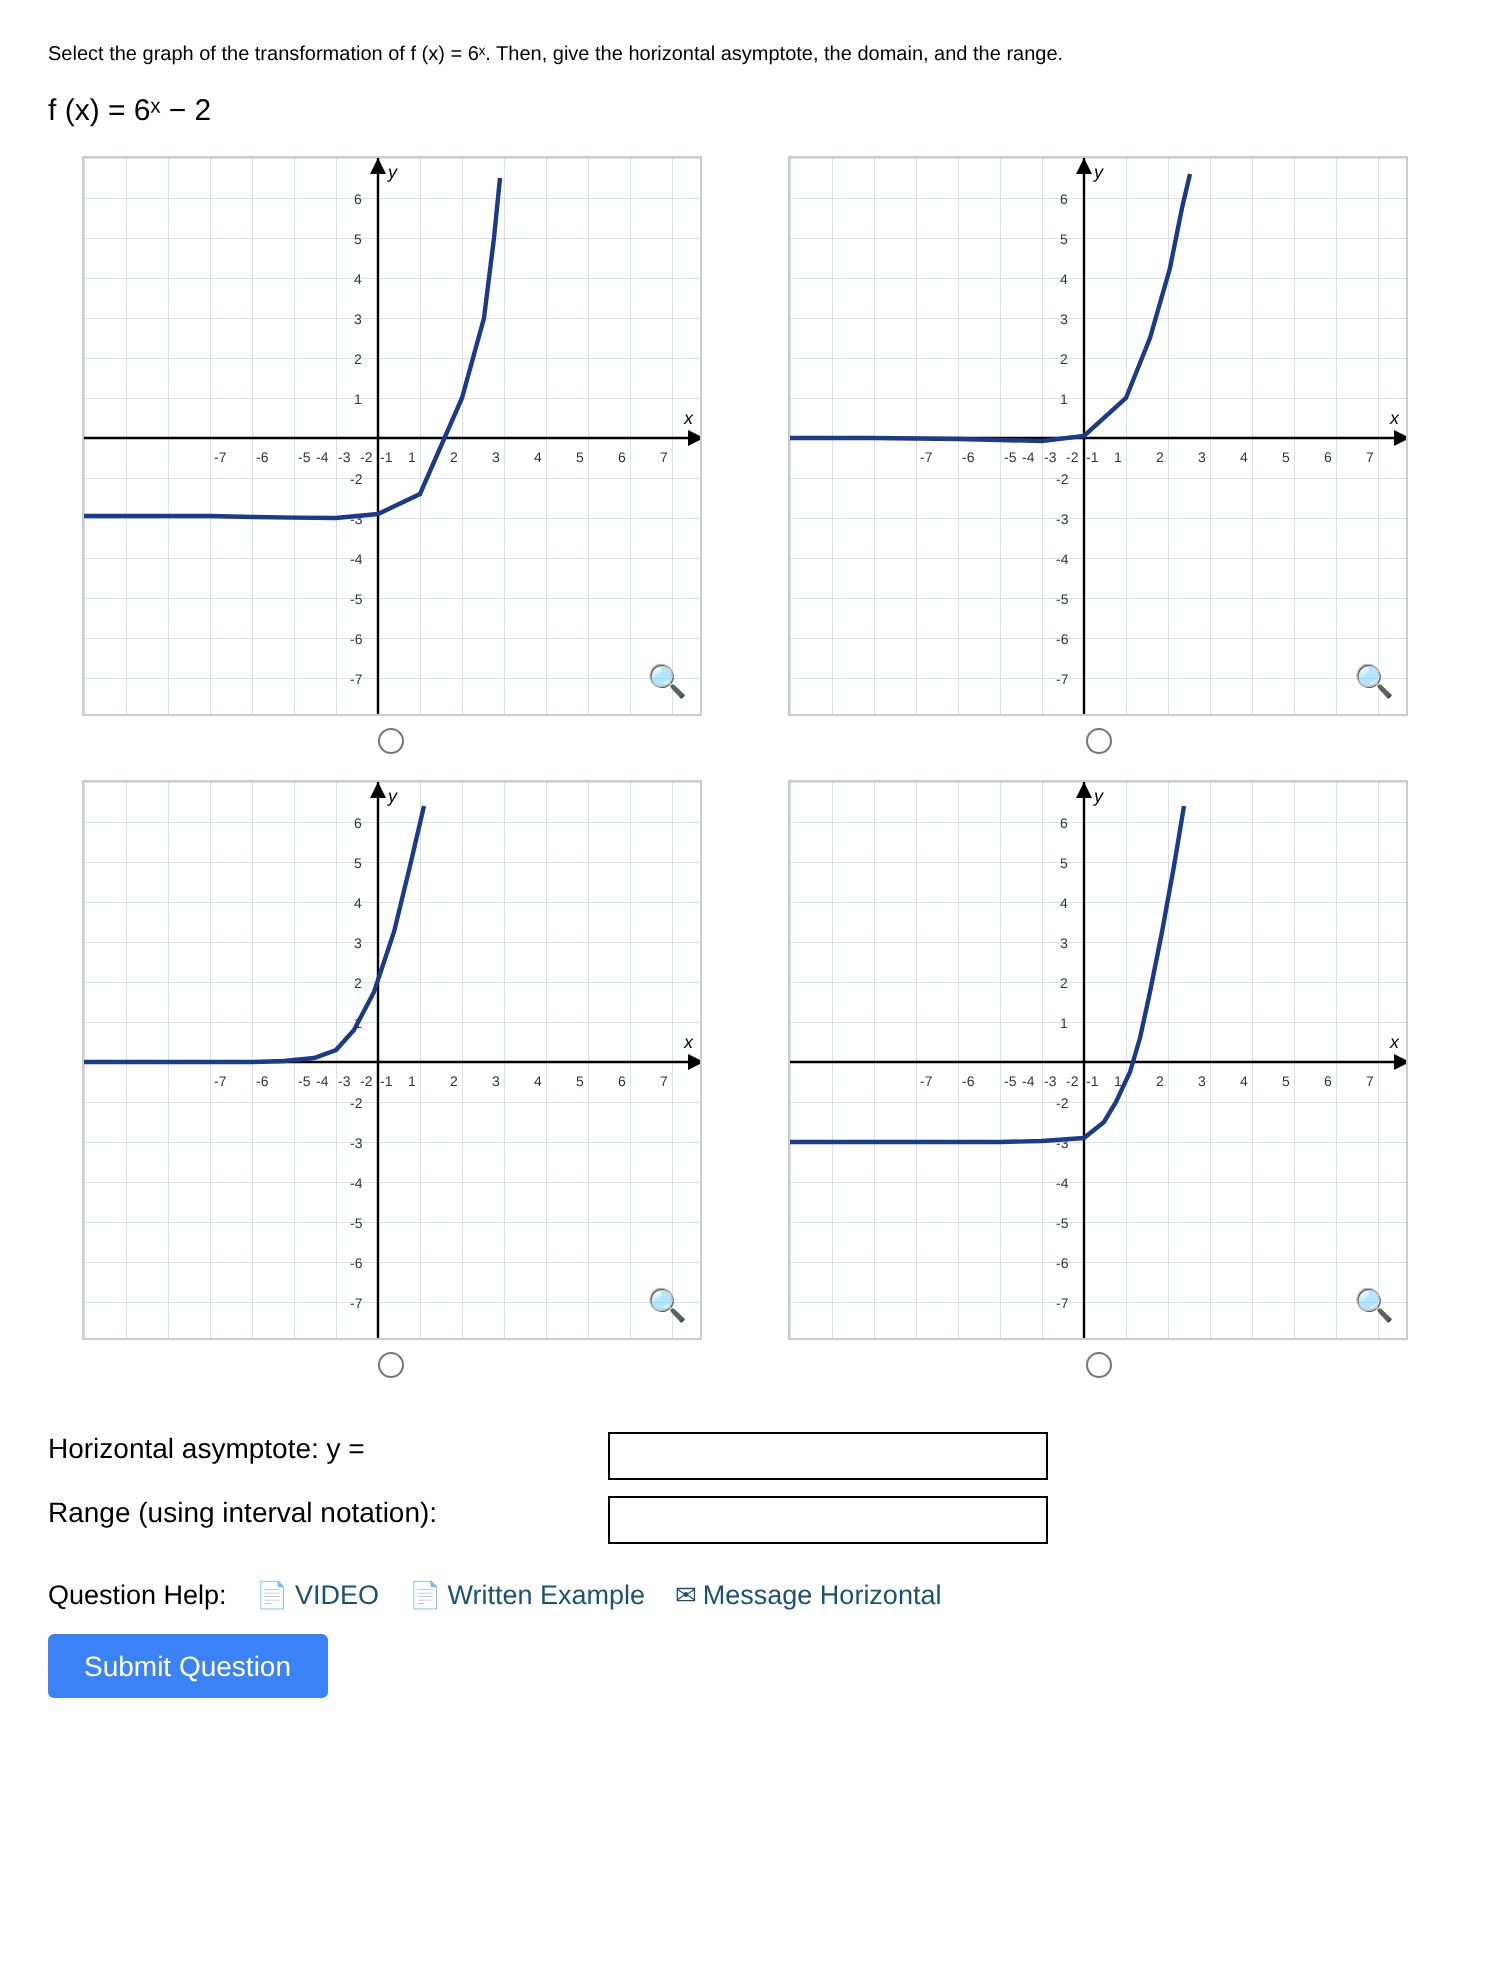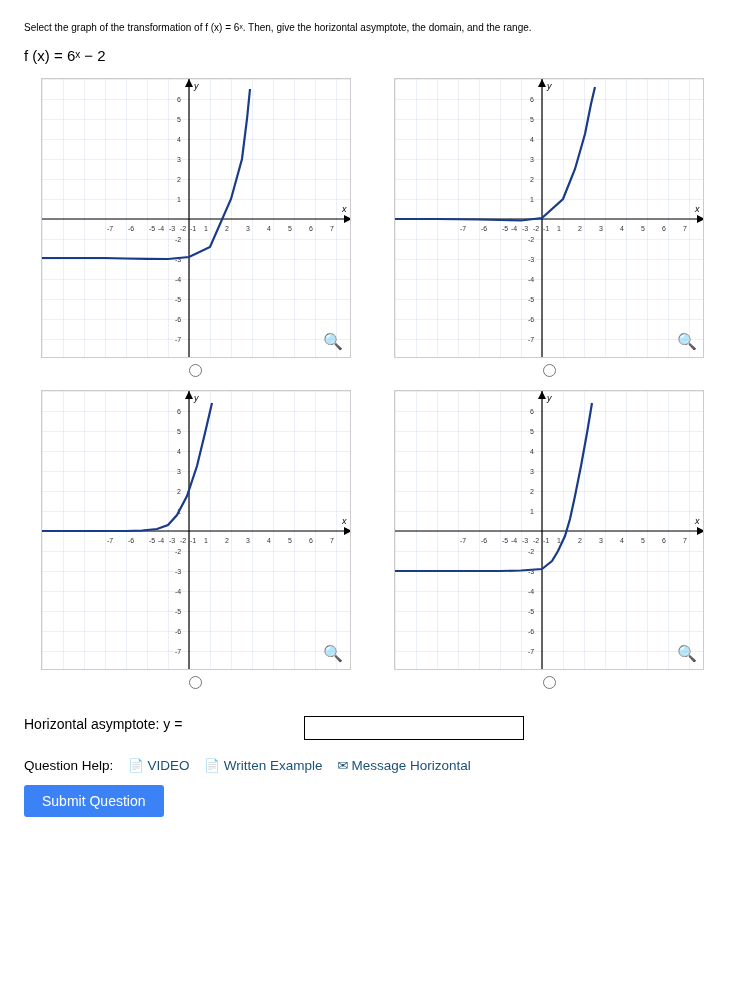--- a/index.html
+++ b/index.html
@@ -380,20 +380,24 @@
   </div>
 
 </div>
 
 
 <div class="answer-section">
   <div class="answer-row">
     <label>Horizontal asymptote: y =</label>
     <input type="text" value="" style="">
   </div>
+  <div class="answer-row">
+    <label>Range (using interval notation):</label>
+    <input type="text" value="" style="">
+  </div>
 </div>
 
 
 <div class="question-help">
   <span>Question Help:</span>
   <a href="#">
     <span style="font-size:13px;">📄</span>
     <span>VIDEO</span>
   </a>
   <a href="#">

